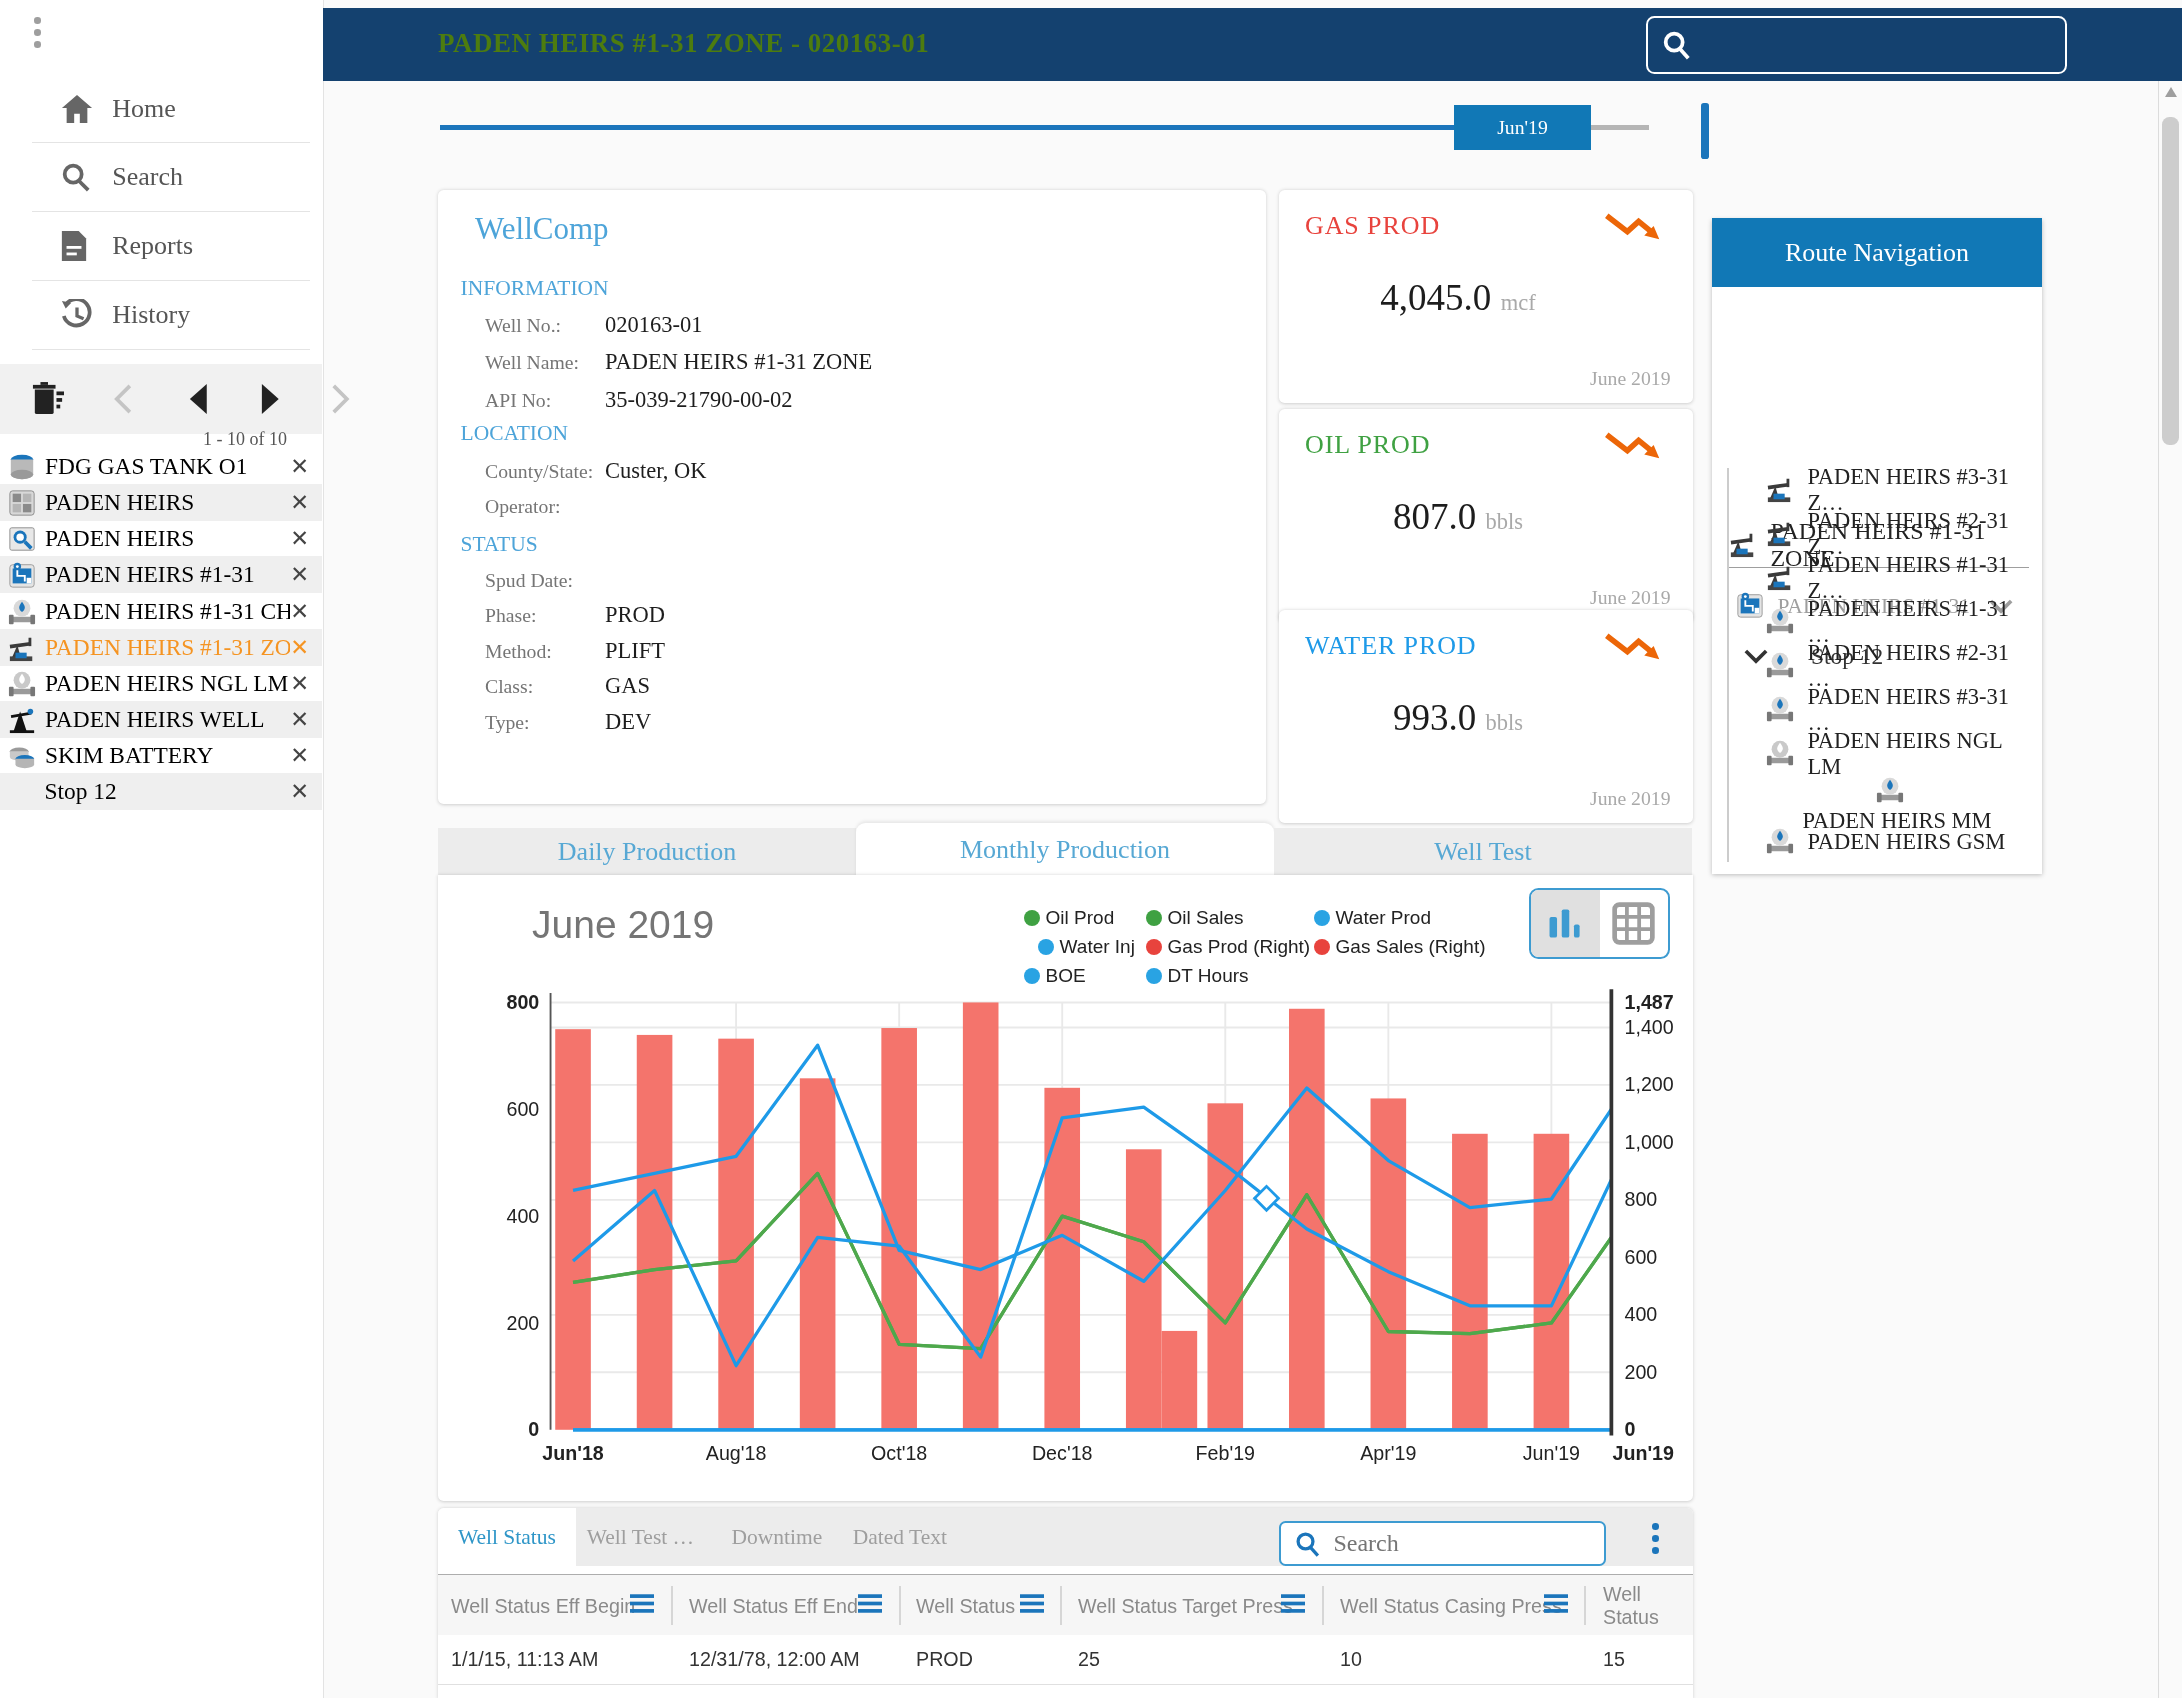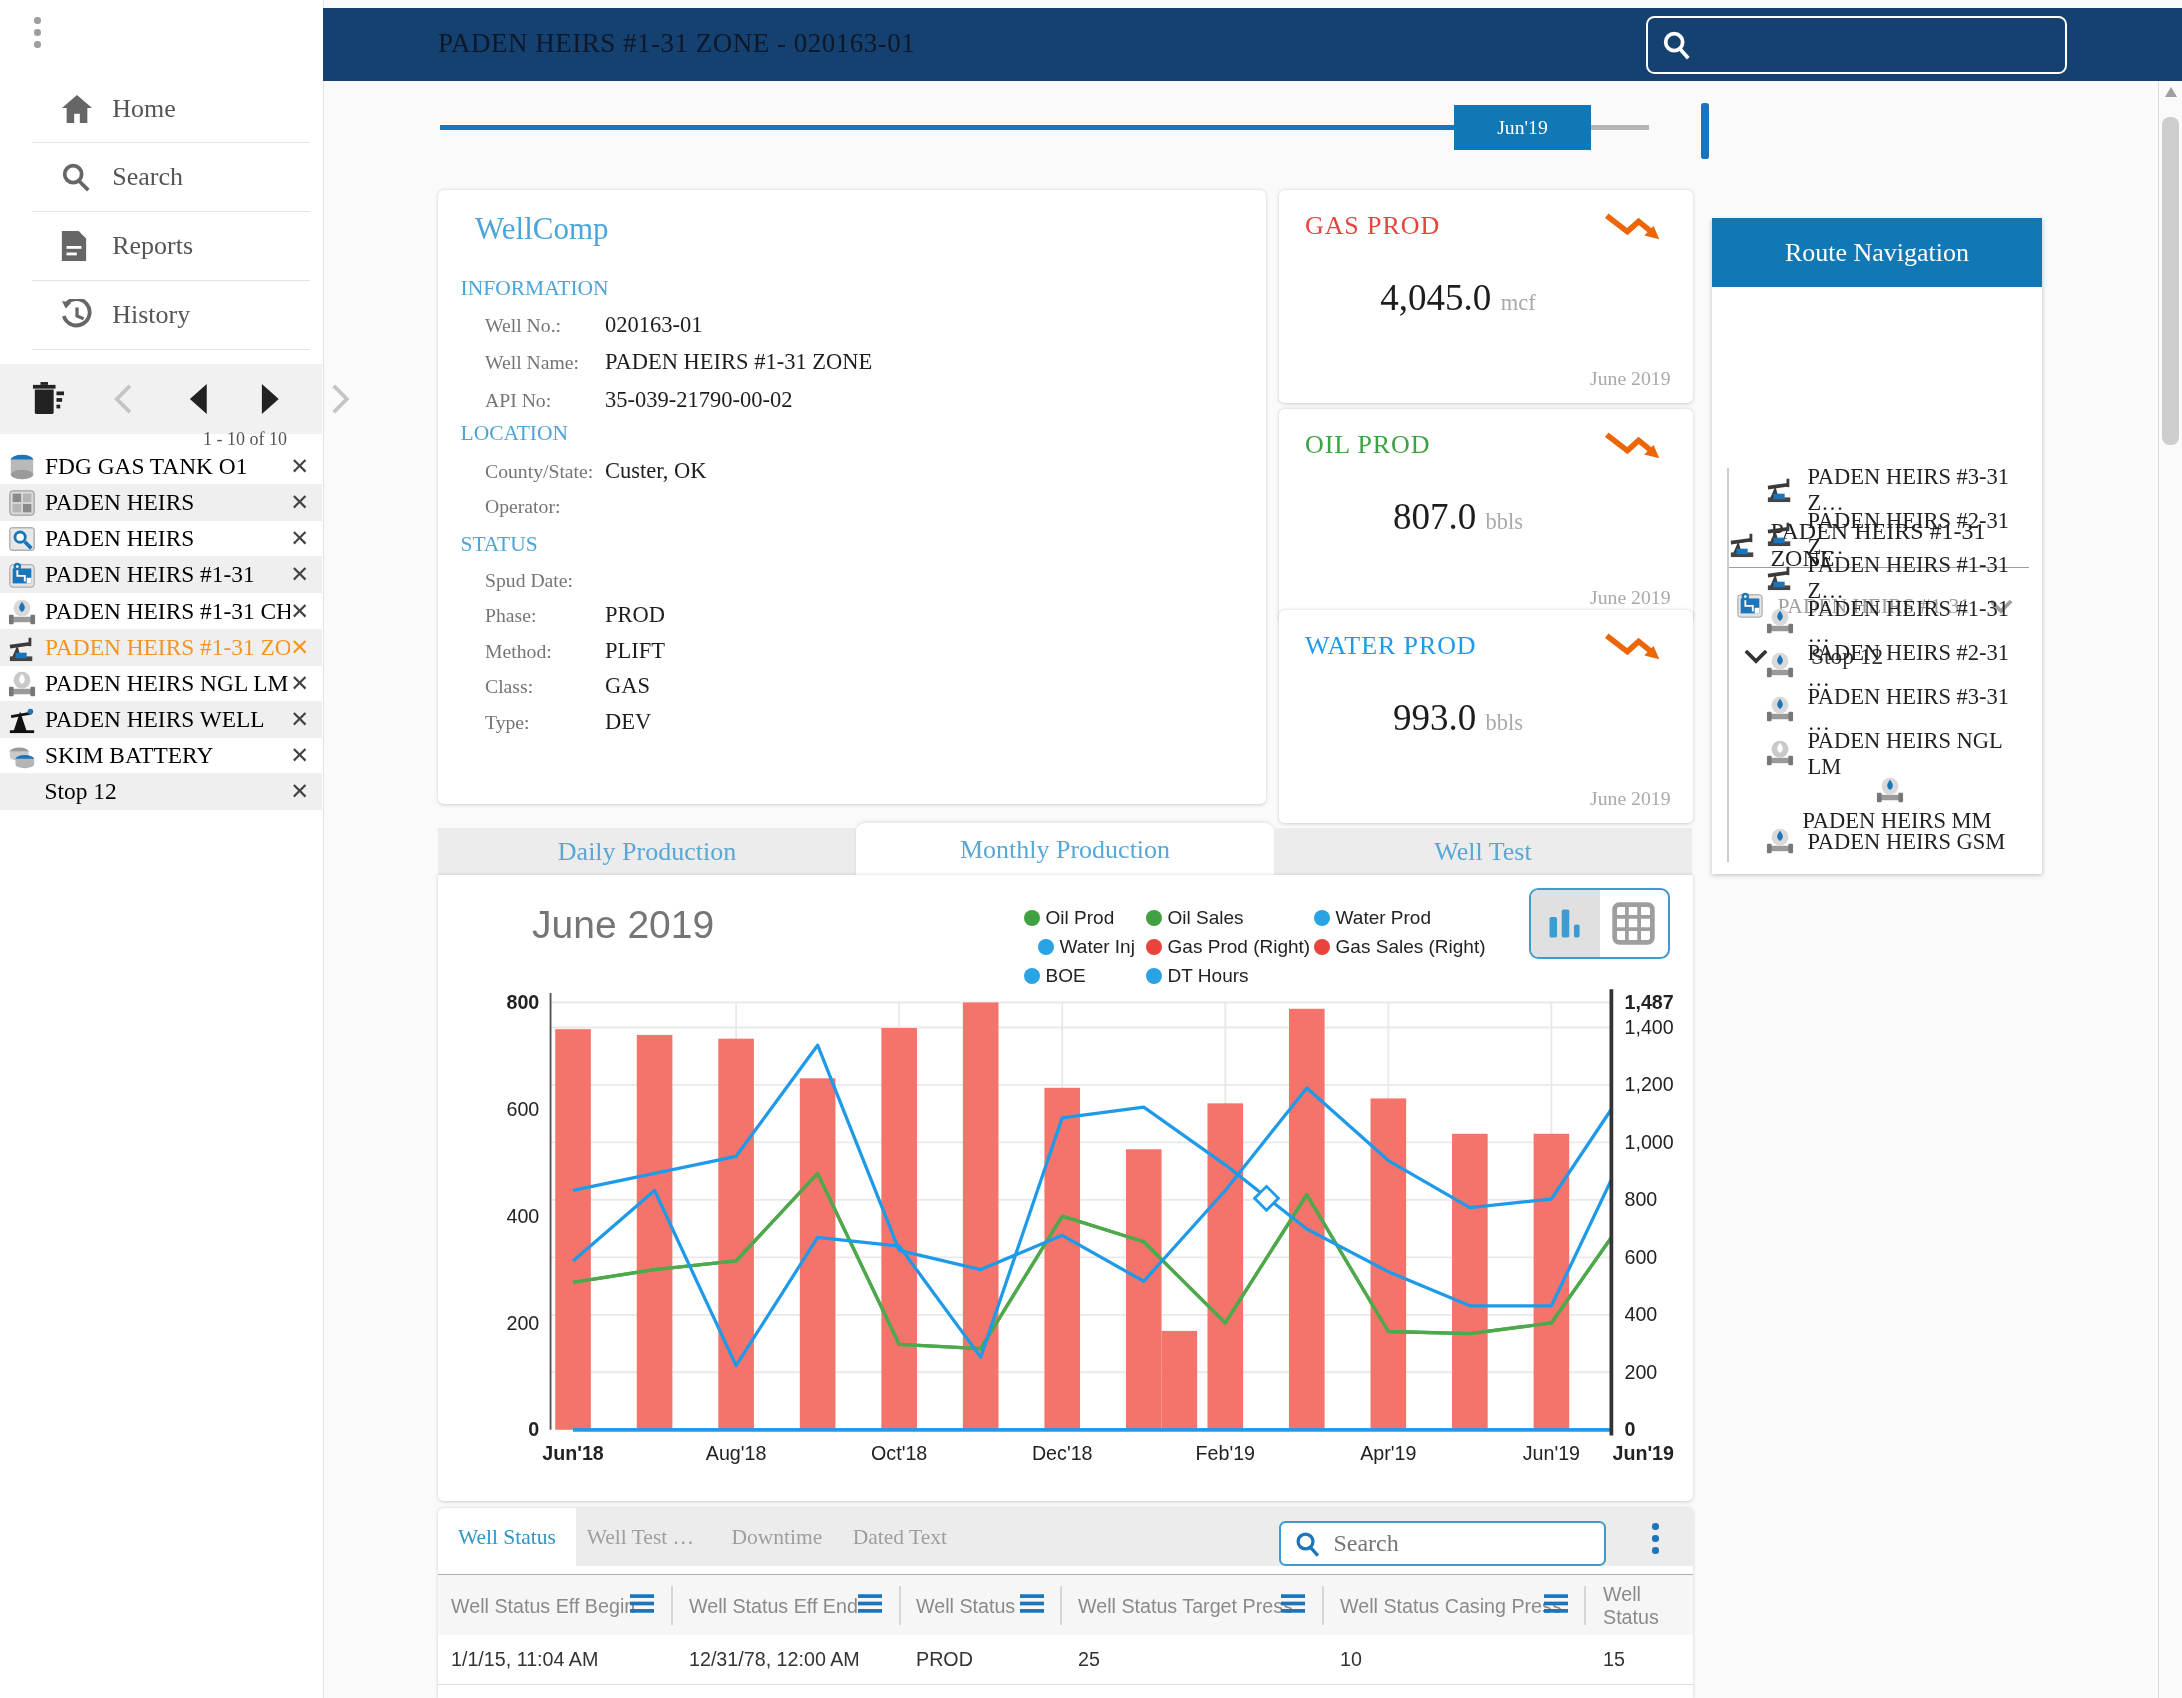--- a/index.html
+++ b/index.html
@@ -319,21 +319,21 @@
         </div>
         <div class="ent-row striped" style="top: 773px;">
           <span class="indent"></span>
           <span class="ent-label">Stop 12</span>
     <span class="ent-close">✕</span>
         </div>
       </div>
   </div>
 
   <div id="topbar" class="abs"></div>
-  <div id="page-title" class="abs" style="color:#0f172a;">PADEN HEIRS #1-31 ZONE - 020163-01</div>
+  <div id="page-title" class="abs" style="color:#4d7c0f;font-weight:bold;">PADEN HEIRS #1-31 ZONE - 020163-01</div>
   <div id="hdr-search" class="abs">
     <span style="margin-left:13px;">
       <svg width="32" height="32" viewBox="0 0 34 34">
           <circle cx="14" cy="14" r="9" stroke="#fff" stroke-width="4" fill="none"></circle>
           <line x1="20" y1="21" x2="29" y2="31" stroke="#fff" stroke-width="4"></line>
         </svg>
     </span>
     <input value="" style="">
   </div>
 
@@ -746,21 +746,21 @@
           <svg width="24" height="19" viewBox="0 0 26 20">
             <rect y="0" width="26" height="4" fill="#1b75bb"></rect>
             <rect y="8" width="26" height="4" fill="#1b75bb"></rect>
             <rect y="16" width="26" height="4" fill="#1b75bb"></rect>
           </svg>
         </span>
         <span class="th-div" style="left: 1146px;"></span>
         <div class="th-cell" style="left: 1165px;">Well Status</div>
       </div>
     <div id="tbl-row">
-        <div class="td-cell" style="left: 13px;">1/1/15, 11:04 AM</div>
+        <div class="td-cell" style="left: 13px;">1/1/15, 11:13 AM</div>
         <div class="td-cell" style="left: 251px;">12/31/78, 12:00 AM</div>
         <div class="td-cell" style="left: 478px;">PROD</div>
         <div class="td-cell" style="left: 640px;">25</div>
         <div class="td-cell" style="left: 902px;">10</div>
         <div class="td-cell" style="left: 1165px;">15</div>
       </div>
   </div>
 
   <div id="page-scrollbar" class="abs">
     <div id="page-scroll-arrow"></div>

